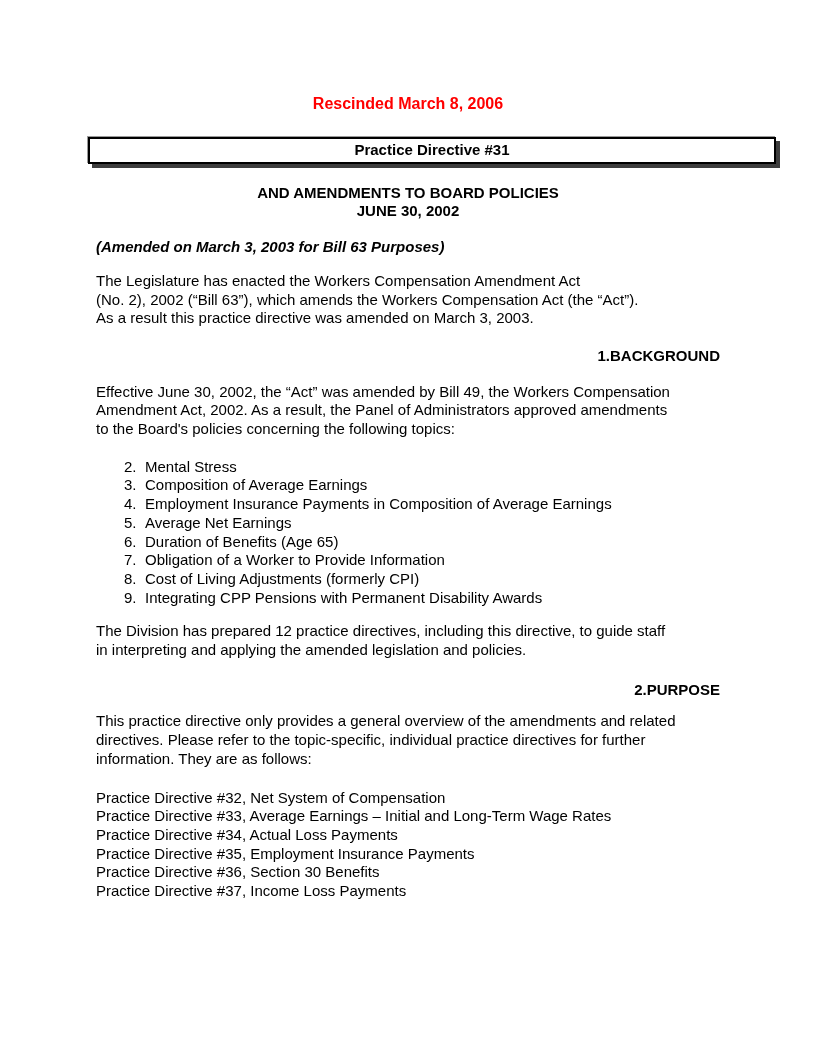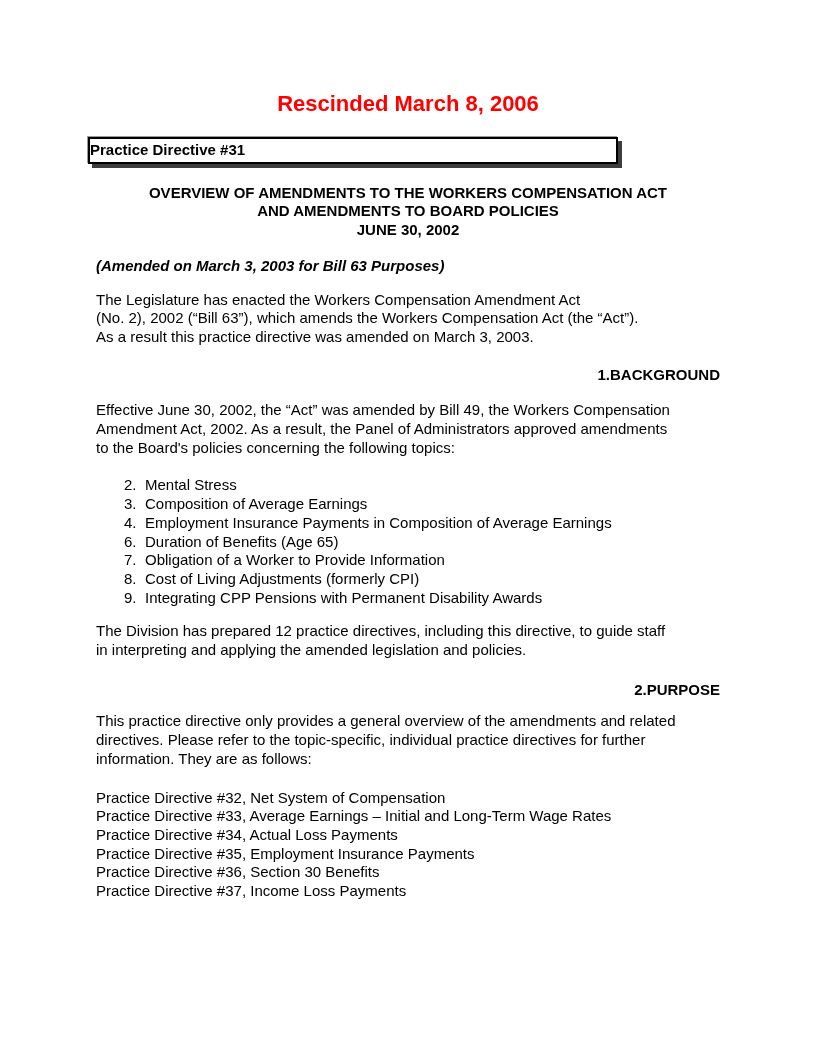--- a/index.html
+++ b/index.html
@@ -13,31 +13,31 @@
   .page {
     width: 816px; height: 1056px;
     padding: 94px 96px 0 96px;
     background: #fff;
     font-size: 15px;
     line-height: 18.7px;
   }
   .rescinded {
     text-align: center;
     font-weight: bold;
-    font-size: 22px;
+    font-size: 16px;
     line-height: 19px;
     margin-bottom: 24px;
   }
   .pd-box {
-    width: 530px;
+    width: 688px;
     margin: 0 0 20px -8px;
     border: 2px solid #000;
     box-shadow: 4px 4px 0 #3d3d3d, -1px -1px 0 #9a9a9a;
     background: #fff;
-    text-align: left;
+    text-align: center;
     font-weight: bold;
     padding: 2px 0;
   }
   .doc-title {
     text-align: center;
     font-weight: bold;
     margin-bottom: 17px;
   }
   .amended {
     text-align: left;
@@ -65,37 +65,37 @@
 
 <div class="page">
 
   <div class="rescinded" style="color: rgb(255, 0, 0);">Rescinded March 8, 2006</div>
 
   <div class="pd-box">
     <span>Practice Directive #31</span>
   </div>
 
   <div class="doc-title">
-    <div>OVERVIEW OF AMENDMENTS TO THE WORKERS COMPENSATION ACT</div>
     <div>AND AMENDMENTS TO BOARD POLICIES</div>
     <div>JUNE 30, 2002</div>
   </div>
 
   <div class="amended">(Amended on March 3, 2003 for Bill 63 Purposes)</div>
 
   <p class="para"><span>The Legislature has enacted the </span><span class="it">Workers Compensation Amendment Act</span><br><span class="it">(No. 2), 2002</span><span> (“Bill 63”), which amends the </span><span class="it">Workers Compensation Act</span><span> (the “</span><span class="it">Act</span><span>”).</span><br><span>As a result this practice directive was amended on March 3, 2003.</span></p>
 
   <div class="sec-head"><span class="sec-num">1.</span><span class="sec-label">BACKGROUND</span></div>
 
   <p class="para"><span>Effective June 30, 2002, the “</span><span class="it">Act</span><span>” was amended by Bill 49, the </span><span class="it">Workers Compensation</span><br><span class="it">Amendment Act, 2002</span><span>. As a result, the Panel of Administrators approved amendments</span><br><span>to the Board's policies concerning the following topics:</span></p>
 
   <div class="topics">
     <div class="topic-row"><span class="t-num">2.</span><span class="t-label">Mental Stress</span></div>
     <div class="topic-row"><span class="t-num">3.</span><span class="t-label">Composition of Average Earnings</span></div>
     <div class="topic-row"><span class="t-num">4.</span><span class="t-label">Employment Insurance Payments in Composition of Average Earnings</span></div>
+    <div class="topic-row"><span class="t-num">5.</span><span class="t-label">Average Net Earnings</span></div>
     <div class="topic-row"><span class="t-num">6.</span><span class="t-label">Duration of Benefits (Age 65)</span></div>
     <div class="topic-row"><span class="t-num">7.</span><span class="t-label">Obligation of a Worker to Provide Information</span></div>
     <div class="topic-row"><span class="t-num">8.</span><span class="t-label">Cost of Living Adjustments (formerly CPI)</span></div>
     <div class="topic-row"><span class="t-num">9.</span><span class="t-label">Integrating CPP Pensions with Permanent Disability Awards</span></div>
   </div>
 
   <p class="para para-wide"><span>The Division has prepared 12 practice directives, including this directive, to guide staff</span><br><span>in interpreting and applying the amended legislation and policies.</span></p>
 
   <div class="sec-head sec-head-2"><span class="sec-num">2.</span><span class="sec-label">PURPOSE</span></div>
 

